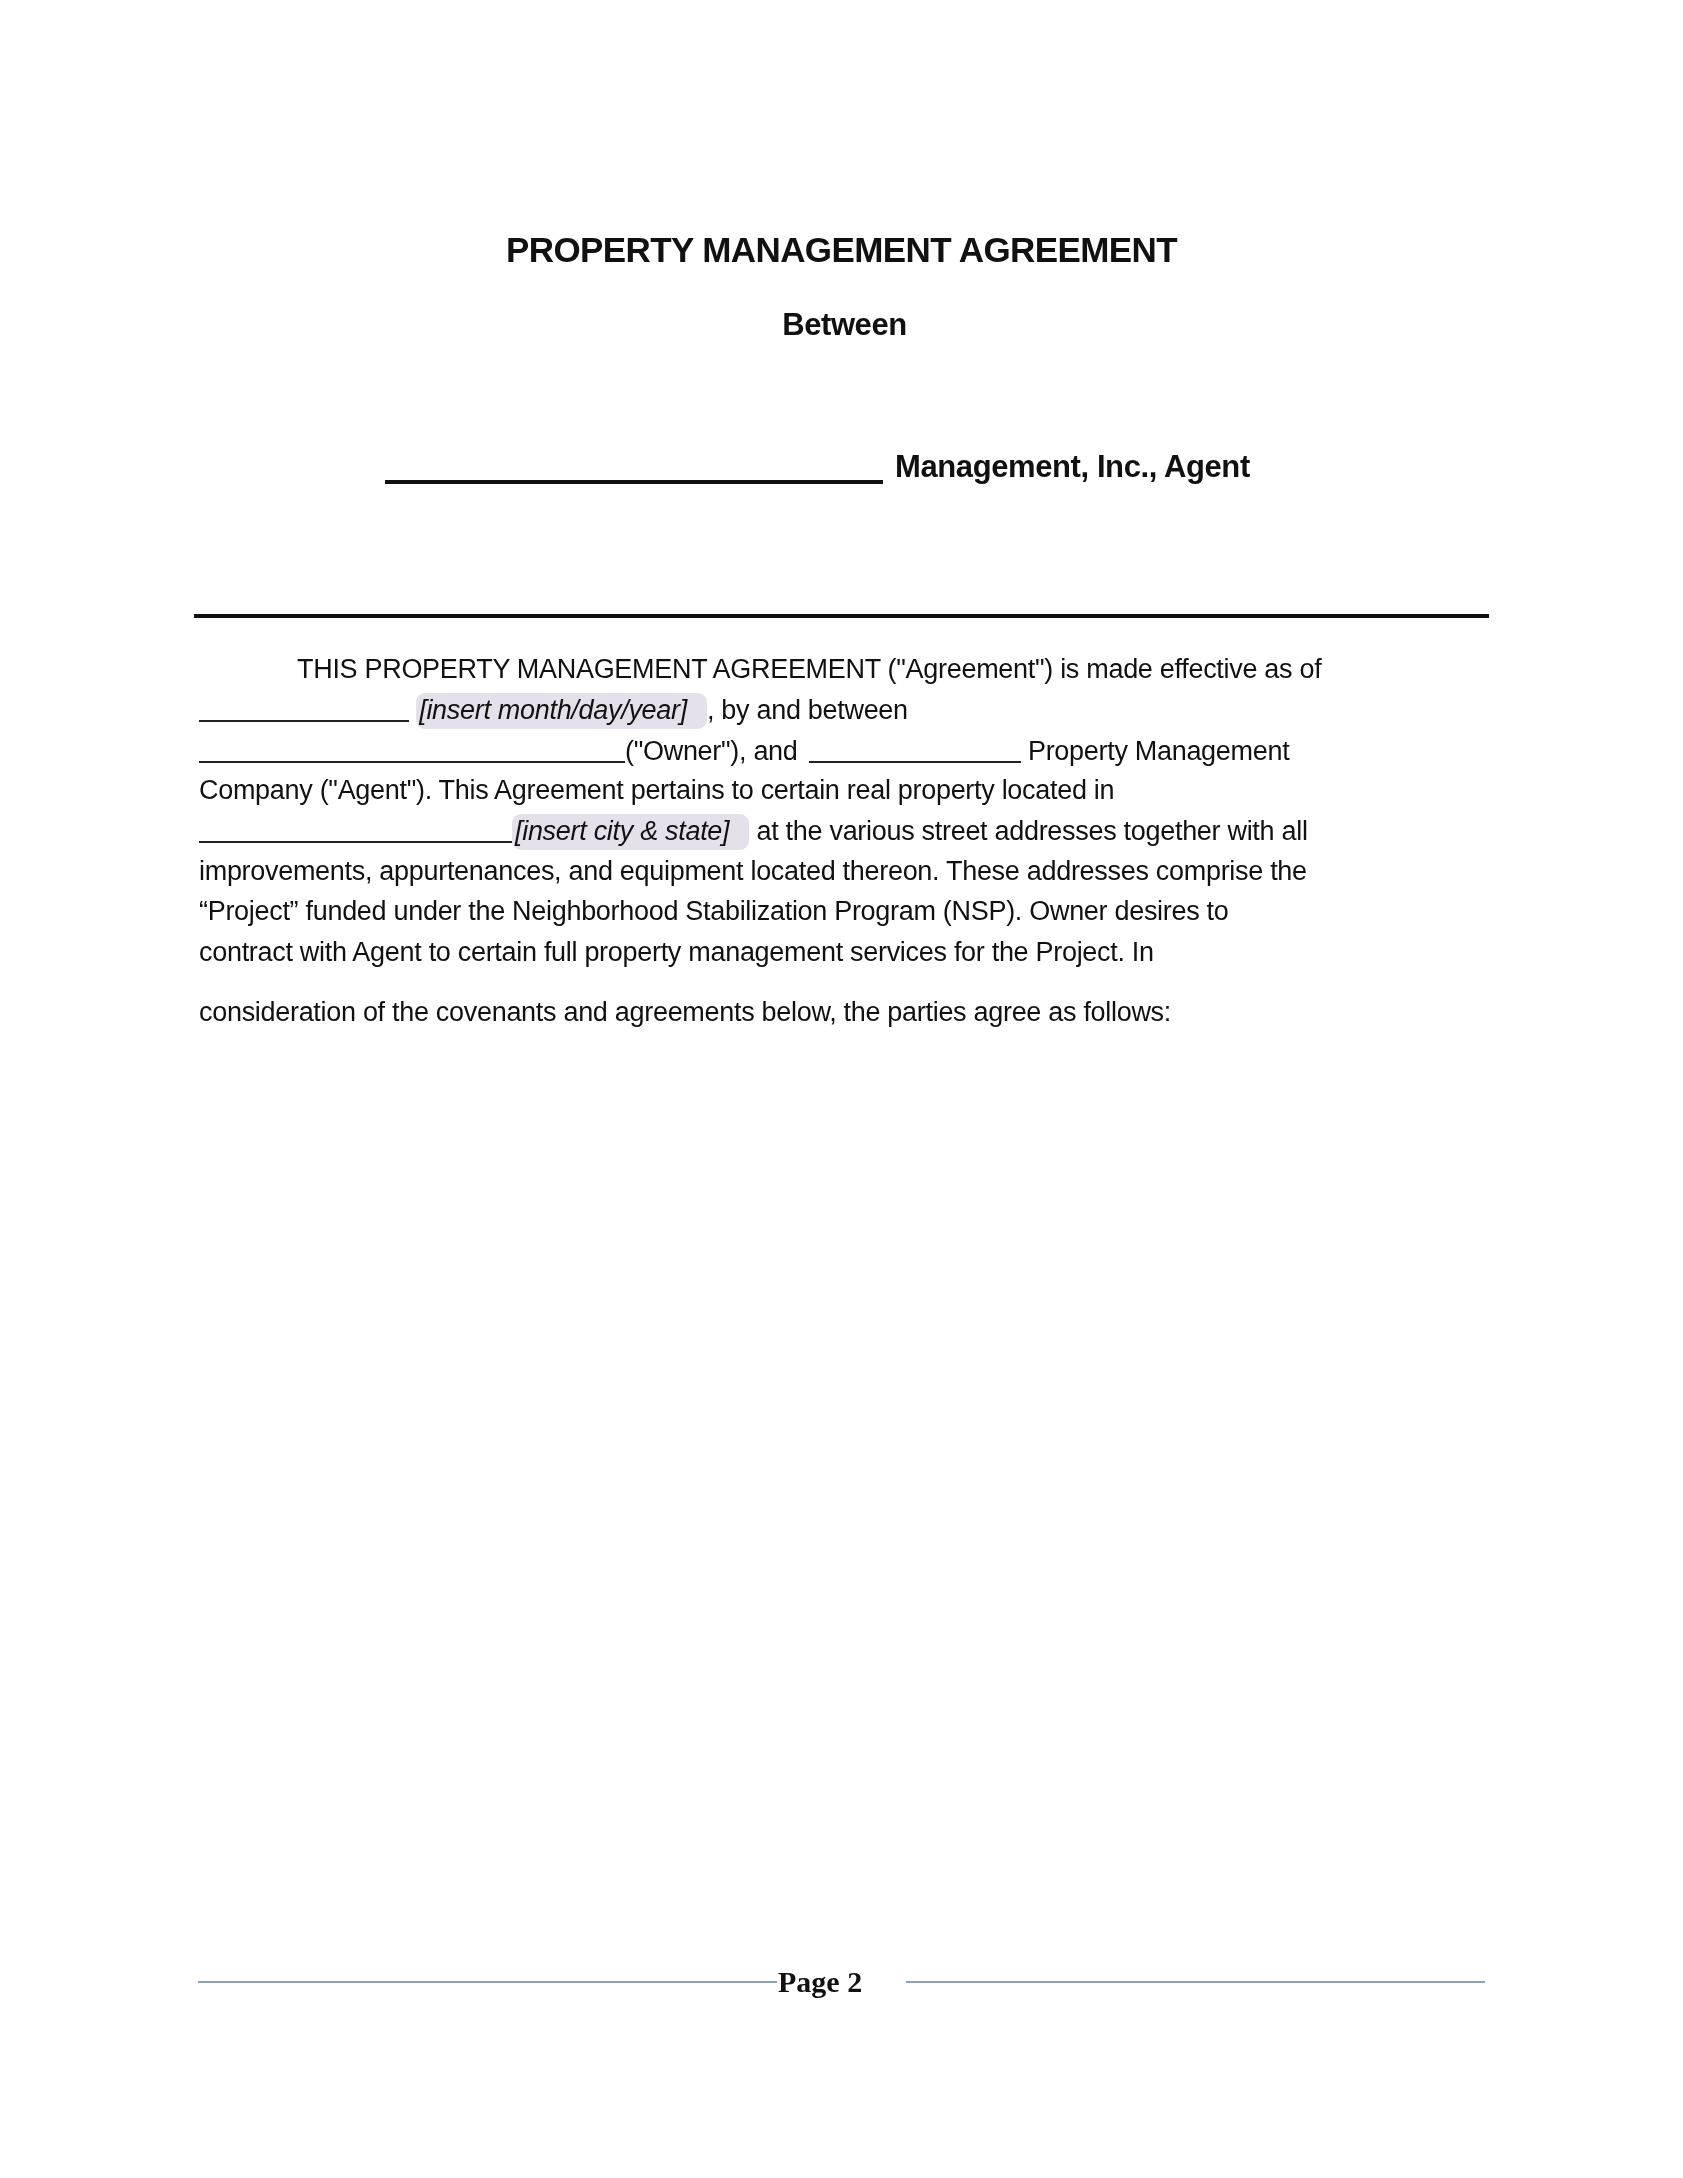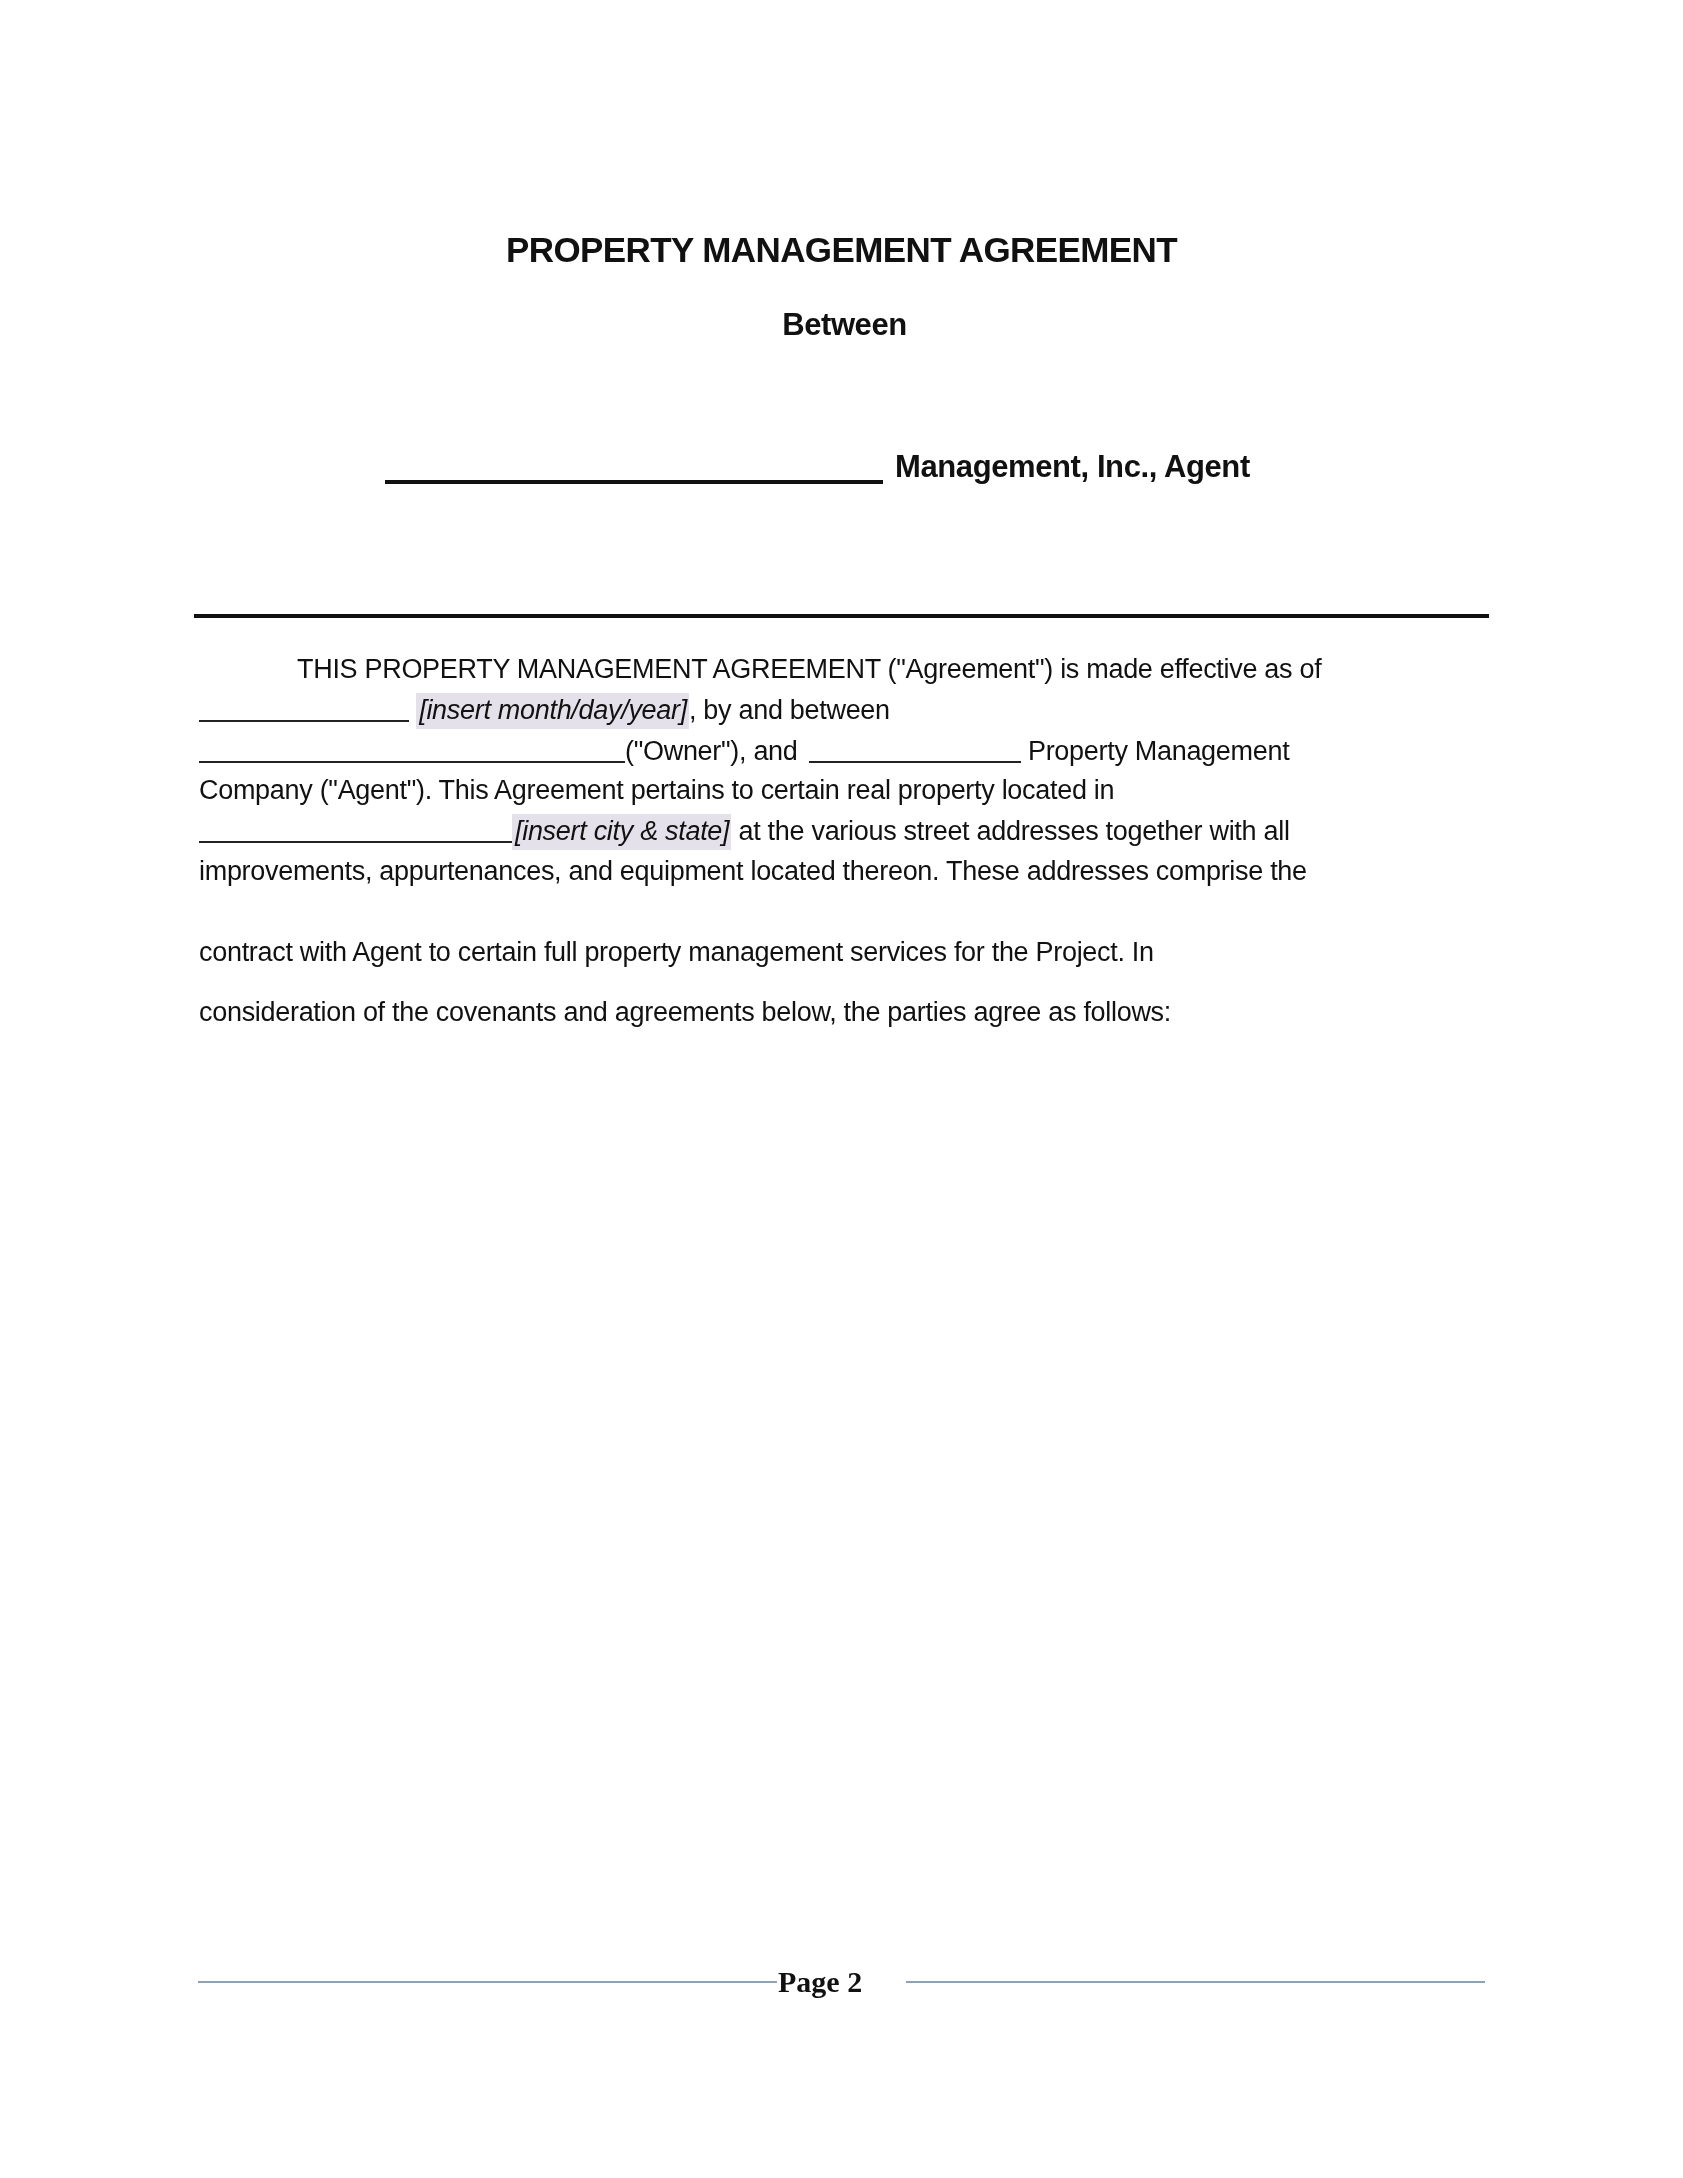--- a/index.html
+++ b/index.html
@@ -20,21 +20,21 @@
   .owner-line .blank { width: 766px; }
   .agent-line { left: 385px; top: 445px; }
   .agent-line .blank { width: 498px; margin-right: 12px; }
 
   .header-rule { position: absolute; left: 194px; top: 614px; width: 1295px; height: 4px; background: #111; }
 
   
   .body-line { position: absolute; left: 199px; font-size: 27px; line-height: 40px; white-space: nowrap;
                letter-spacing: -0.3px; color: #111; }
   .blank-sm { display: inline-block; border-bottom: 2px solid #222; height: 24px; vertical-align: baseline; margin-bottom: -3px; }
-  .hl { background: #e4e1eb; font-style: italic; padding: 2px 2px 4px 3px; }
+  .hl { background: #e4e1eb; font-style: italic; padding: 2px 20px 4px 3px; border-radius: 9px; }
 
   
   .footer-rule { position: absolute; top: 1981px; height: 2px; background: #8fa2b5; }
   .footer-left { left: 198px; width: 579px; }
   .footer-right { left: 906px; width: 579px; }
   .footer-page { position: absolute; top: 1962px; left: 778px; width: 114px; text-align: left;
                  font-weight: bold; font-size: 30px; line-height: 40px; color: #111; }
 </style>
 </head>
 <body>
@@ -74,20 +74,23 @@
 
   <div class="body-line sans" style="top:811px;">
     <span class="blank-sm" style="width:313px;"></span><span class="hl">[insert city &amp; state]</span>
     <span>at the various street addresses together with all</span>
   </div>
 
   <div class="body-line sans" style="top:851px;">
     <span>improvements, appurtenances, and equipment located thereon. These addresses comprise the</span>
   </div>
 
+  <div class="body-line sans" style="top:891px;">
+    <span>“Project” funded under the Neighborhood Stabilization Program (NSP). Owner desires to</span>
+  </div>
 
   <div class="body-line sans" style="top:932px;">
     <span>contract with Agent to certain full property management services for the Project.  In</span>
   </div>
 
   <div class="body-line sans" style="top:992px;">
     <span>consideration of the covenants and agreements below, the parties agree as follows:</span>
   </div>
 
   <div class="footer-rule footer-left"></div>

